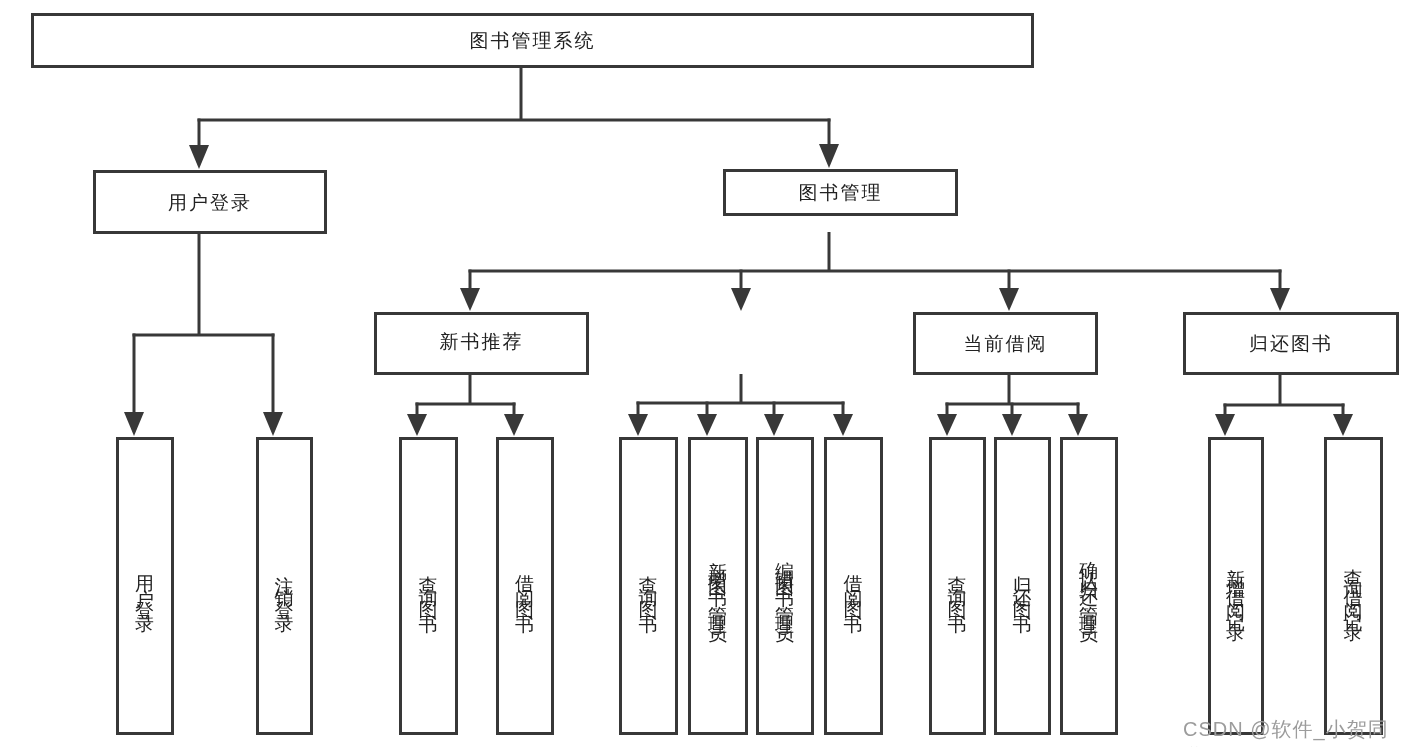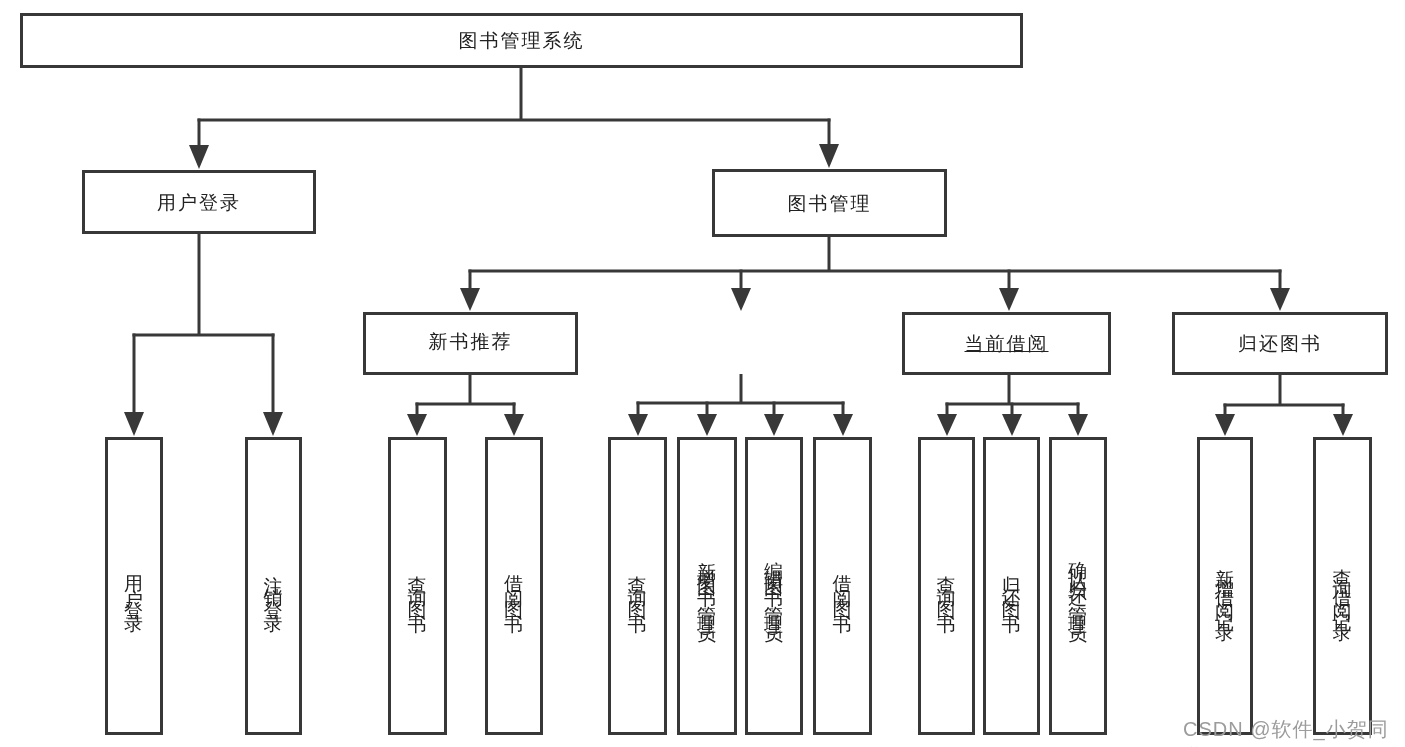--- a/index.html
+++ b/index.html
@@ -23,20 +23,21 @@
   .box{
     position:absolute;
     box-sizing:border-box;
     background:var(--box-background);
     border:3px solid var(--line);
     display:flex;align-items:center;justify-content:center;
     color:var(--text);
     font-size:19px;
     line-height:1;
     white-space:nowrap;
+    margin-left:11px;
   }
   .h{letter-spacing:2px;}
   .v{
     writing-mode:vertical-rl;
     text-orientation:mixed;
   }
   .gap-lg{letter-spacing:13px;}
   .gap-md{letter-spacing:11px;}
   .gap-sm{letter-spacing:9px;}
   .watermark{
@@ -125,24 +126,24 @@
       <line x1="1225" y1="403.5" x2="1225" y2="416"></line>
       <polygon points="1215,414 1235,414 1225,436"></polygon>
       <line x1="1343" y1="403.5" x2="1343" y2="416"></line>
       <polygon points="1333,414 1353,414 1343,436"></polygon>
     </g>
   </svg>
 
   <div class="box h" style="left:20px;top:13px;width:1003px;height:55px;">图书管理系统</div>
 
   <div class="box h" style="left:82px;top:170px;width:234px;height:64px;">用户登录</div>
-  <div class="box h" style="left:712px;top:169px;width:235px;height:68px;">图书管理</div>
+  <div class="box h" style="left:712px;top:169px;width:235px;height:47px;">图书管理</div>
 
   <div class="box h" style="left:363px;top:312px;width:215px;height:63px;font-family:Liberation Mono, monospace;">新书推荐</div>
-  <div class="box h" style="left:902px;top:312px;width:209px;height:63px;text-decoration:underline;">当前借阅</div>
+  <div class="box h" style="left:902px;top:312px;width:185px;height:63px;">当前借阅</div>
   <div class="box h" style="left:1172px;top:312px;width:216px;height:63px;">归还图书</div>
 
   <div class="box v gap-lg" style="left:105px;top:437px;width:58px;height:298px;">用户登录</div>
   <div class="box v gap-lg" style="left:245px;top:437px;width:57px;height:298px;">注销登录</div>
 
   <div class="box v gap-lg" style="left:388px;top:437px;width:59px;height:298px;">查询图书</div>
   <div class="box v gap-lg" style="left:485px;top:437px;width:58px;height:298px;">借阅图书</div>
 
   <div class="box v gap-lg" style="left:608px;top:437px;width:59px;height:298px;">查询图书</div>
   <div class="box v gap-sm" style="left:677px;top:437px;width:60px;height:298px;">新增图书（管理员）</div>

